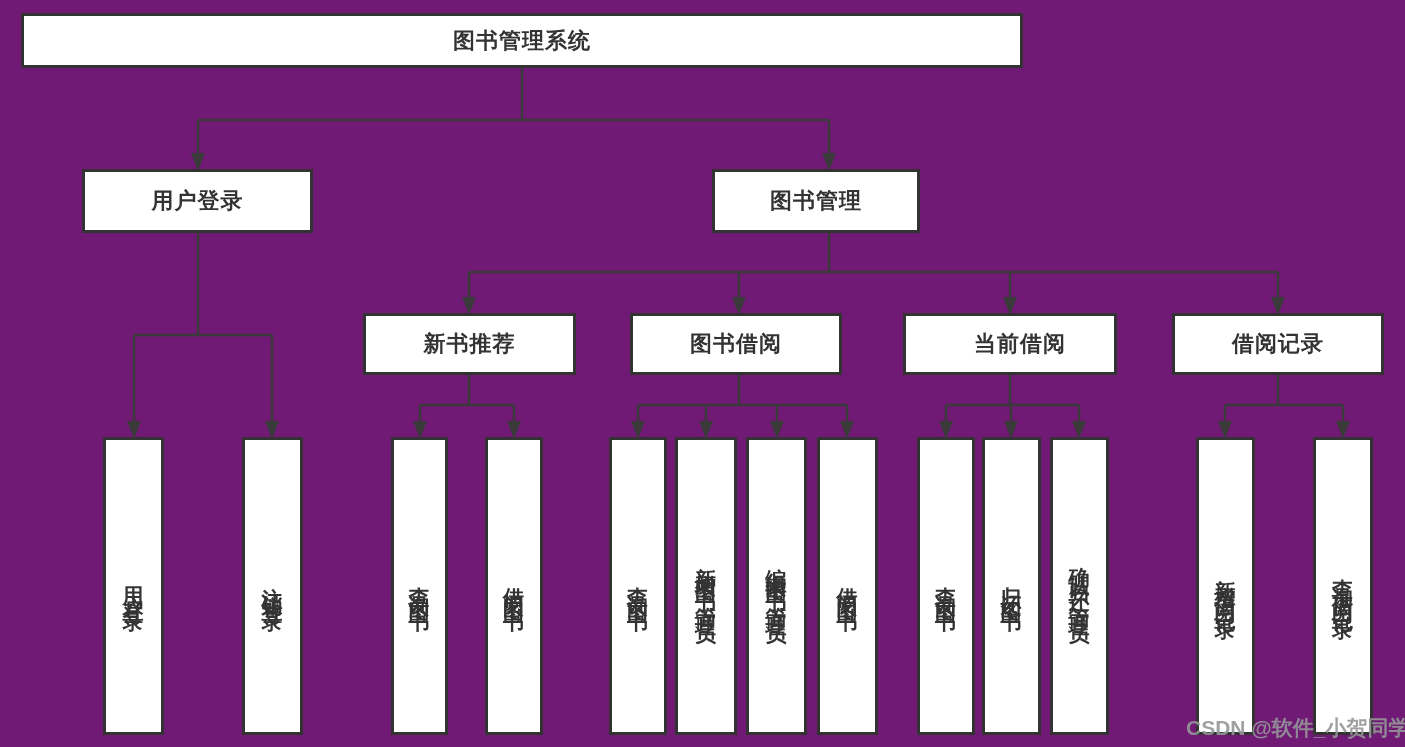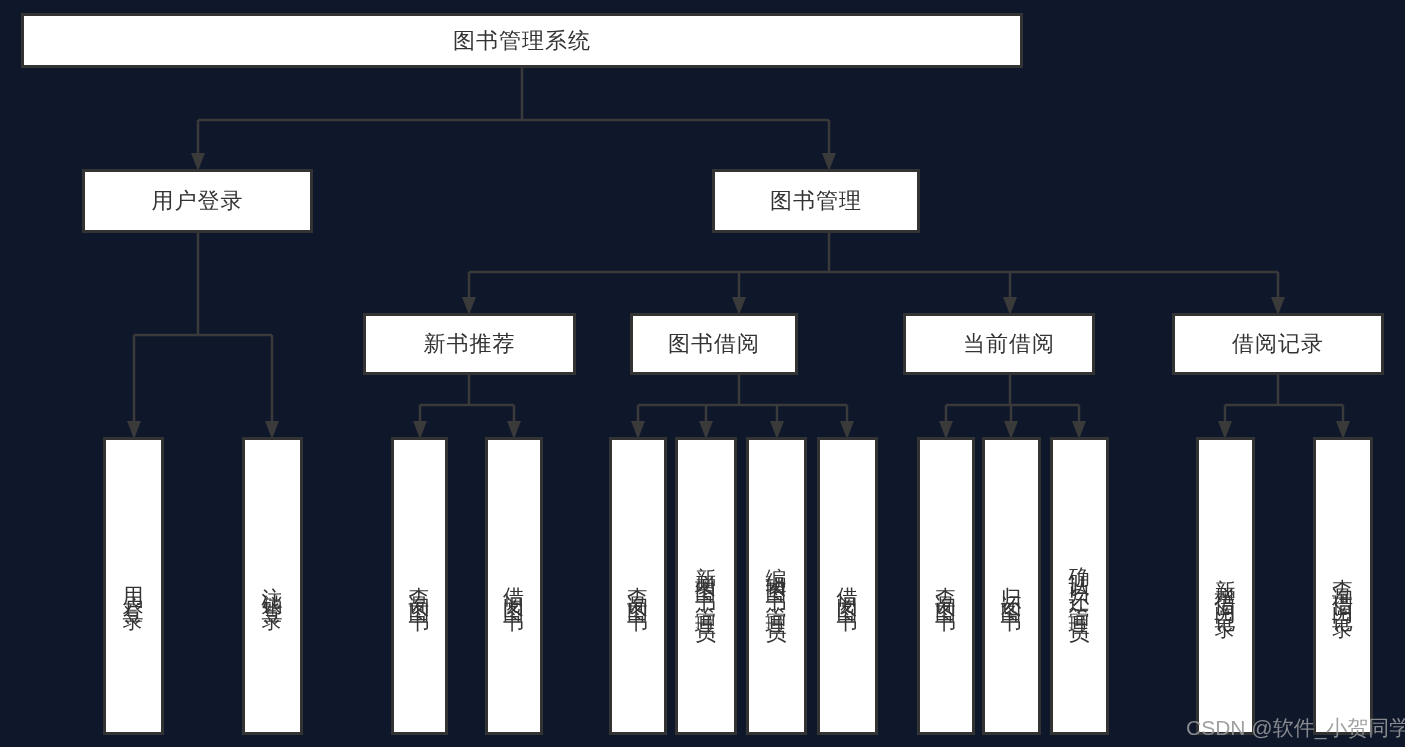--- a/index.html
+++ b/index.html
@@ -5,23 +5,24 @@
   html, body {
     margin: 0;
     padding: 0;
     background: #ffffff;
     font-family: "Liberation Sans", "DejaVu Sans", sans-serif;
   }
   .stage {
     position: relative;
     width: 1405px;
     height: 747px;
-    background: #0f172a;
+    background: #701a75;
     overflow: hidden;
     color: #333333;
+    font-weight: bold;
   }
   .connectors {
     position: absolute;
     left: 0;
     top: 0;
   }
   .node {
     position: absolute;
     box-sizing: border-box;
     border: 3px solid #333333;
@@ -110,24 +111,24 @@
   <div class="node hbox" style="left:82px; top:169px; width:231px; height:64px;">
     <span>用户登录</span>
   </div>
   <div class="node hbox" style="left:712px; top:169px; width:208px; height:64px;">
     <span>图书管理</span>
   </div>
 
   <div class="node hbox" style="left:363px; top:313px; width:213px; height:62px;">
     <span>新书推荐</span>
   </div>
-  <div class="node hbox" style="left:630px; top:313px; width:168px; height:62px;">
+  <div class="node hbox" style="left:630px; top:313px; width:212px; height:62px;">
     <span>图书借阅</span>
   </div>
-  <div class="node hbox" style="left:903px; top:313px; width:192px; height:62px;padding-left:20px;">
+  <div class="node hbox" style="left:903px; top:313px; width:214px; height:62px;padding-left:20px;">
     <span>当前借阅</span>
   </div>
   <div class="node hbox" style="left:1172px; top:313px; width:212px; height:62px;">
     <span>借阅记录</span>
   </div>
 
   <div class="node leaf" style="left:103px; top:437px; width:61px; height:298px;">
     <span>用户登录</span>
   </div>
   <div class="node leaf" style="left:242px; top:437px; width:61px; height:298px;">

